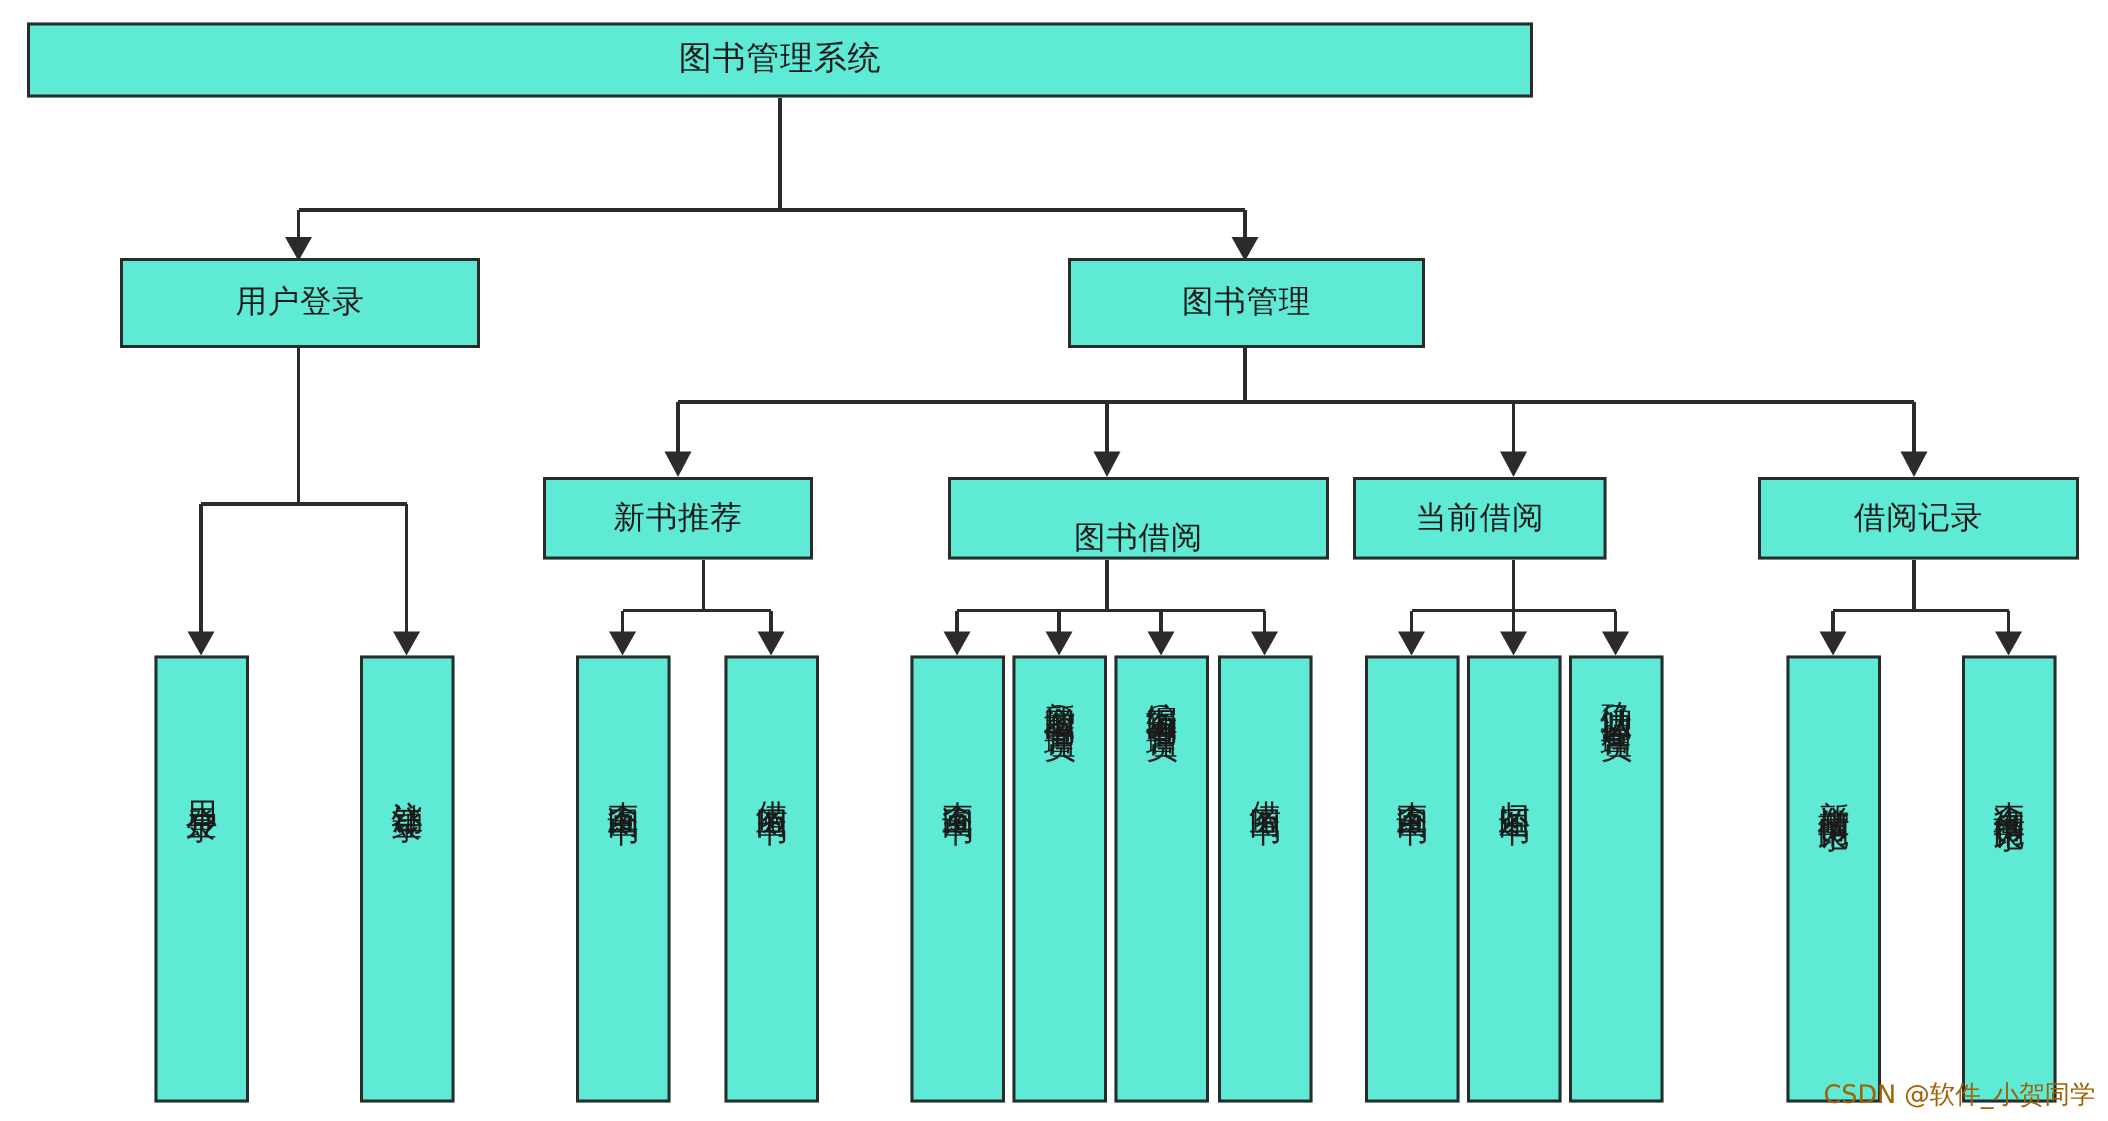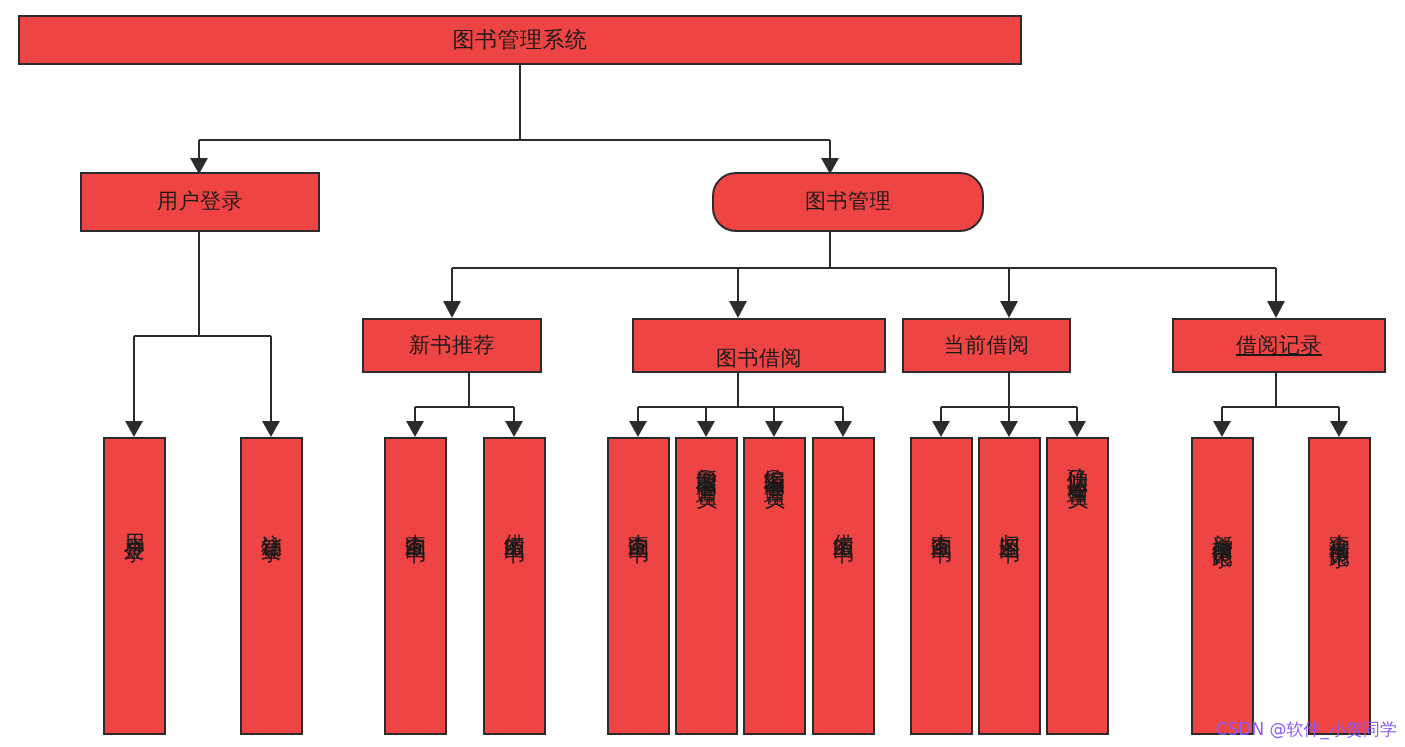--- a/index.html
+++ b/index.html
@@ -34,21 +34,21 @@
     shape-rendering: crispEdges;
   }
   #wires polygon {
     fill: #2b2b2b;
     stroke: none;
   }
   
   .node {
     position: absolute;
     box-sizing: border-box;
-    background: #ef4444;
+    background: #5eead4;
     border: 2.6px solid #2b2b2b;
     display: flex;
     align-items: center;
     justify-content: center;
     color: #1a1a1a;
     z-index: 2;
   }
   .node.h {
     font-size: 21px;
     letter-spacing: 0.5px;
@@ -78,21 +78,21 @@
   }
   .node.v.top .vtext {
     margin-top: 4px;
   }
   
   #watermark {
     position: absolute;
     right: 8px;
     bottom: 6px;
     font-size: 17px;
-    color: #8b5cf6;
+    color: #a16207;
     white-space: nowrap;
     z-index: 5;
     font-family: "DejaVu Sans", "Liberation Sans", sans-serif;
   }
 </style>
 </head>
 <body>
 
 <div id="canvas">
 
@@ -160,34 +160,34 @@
     <polygon points="1330,421 1348,421 1339,437"></polygon>
   </svg>
 
   <div class="node h root" style="left:18px; top:15px; width:1004px; height:50px;">
     <span>图书管理系统</span>
   </div>
 
   <div class="node h" style="left:80px; top:172px; width:240px; height:60px;">
     <span>用户登录</span>
   </div>
-  <div class="node h" style="left:712px; top:172px; width:272px; height:60px;border-radius:24px;">
+  <div class="node h" style="left:712px; top:172px; width:238px; height:60px;">
     <span>图书管理</span>
   </div>
 
   <div class="node h" style="left:362px; top:318px; width:180px; height:55px;">
     <span>新书推荐</span>
   </div>
   <div class="node h" style="left:632px; top:318px; width:254px; height:55px;align-items:flex-end;">
     <span>图书借阅</span>
   </div>
   <div class="node h" style="left:902px; top:318px; width:169px; height:55px;">
     <span>当前借阅</span>
   </div>
-  <div class="node h" style="left:1172px; top:318px; width:214px; height:55px;text-decoration:underline;">
+  <div class="node h" style="left:1172px; top:318px; width:214px; height:55px;">
     <span>借阅记录</span>
   </div>
 
   <div class="node v mid" style="left:103px; top:437px; width:63px; height:298px;">
     <span class="vtext">用户登录</span>
   </div>
   <div class="node v mid" style="left:240px; top:437px; width:63px; height:298px;">
     <span class="vtext">注销登录</span>
   </div>
 

